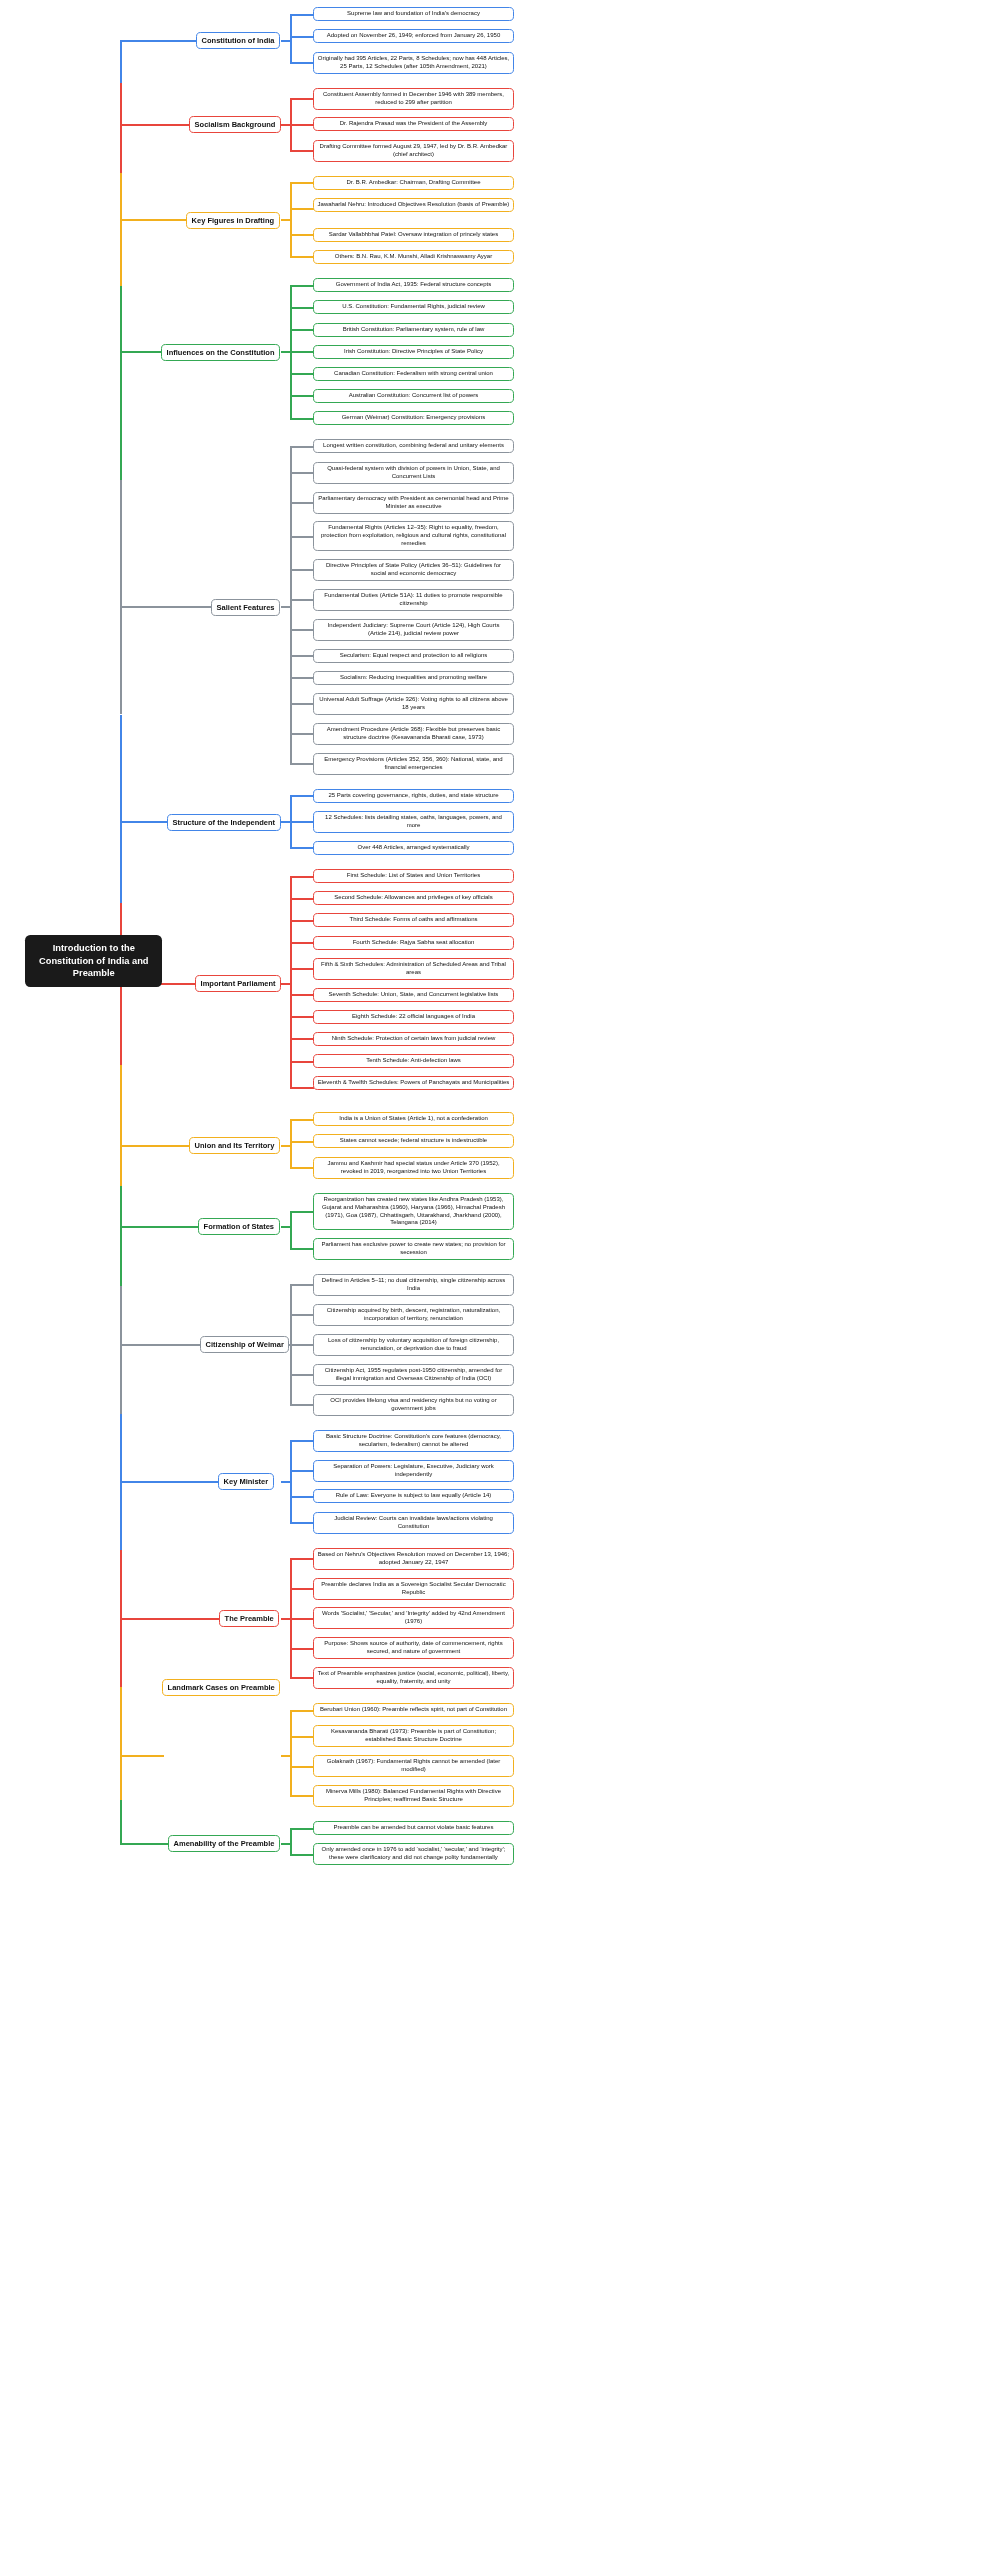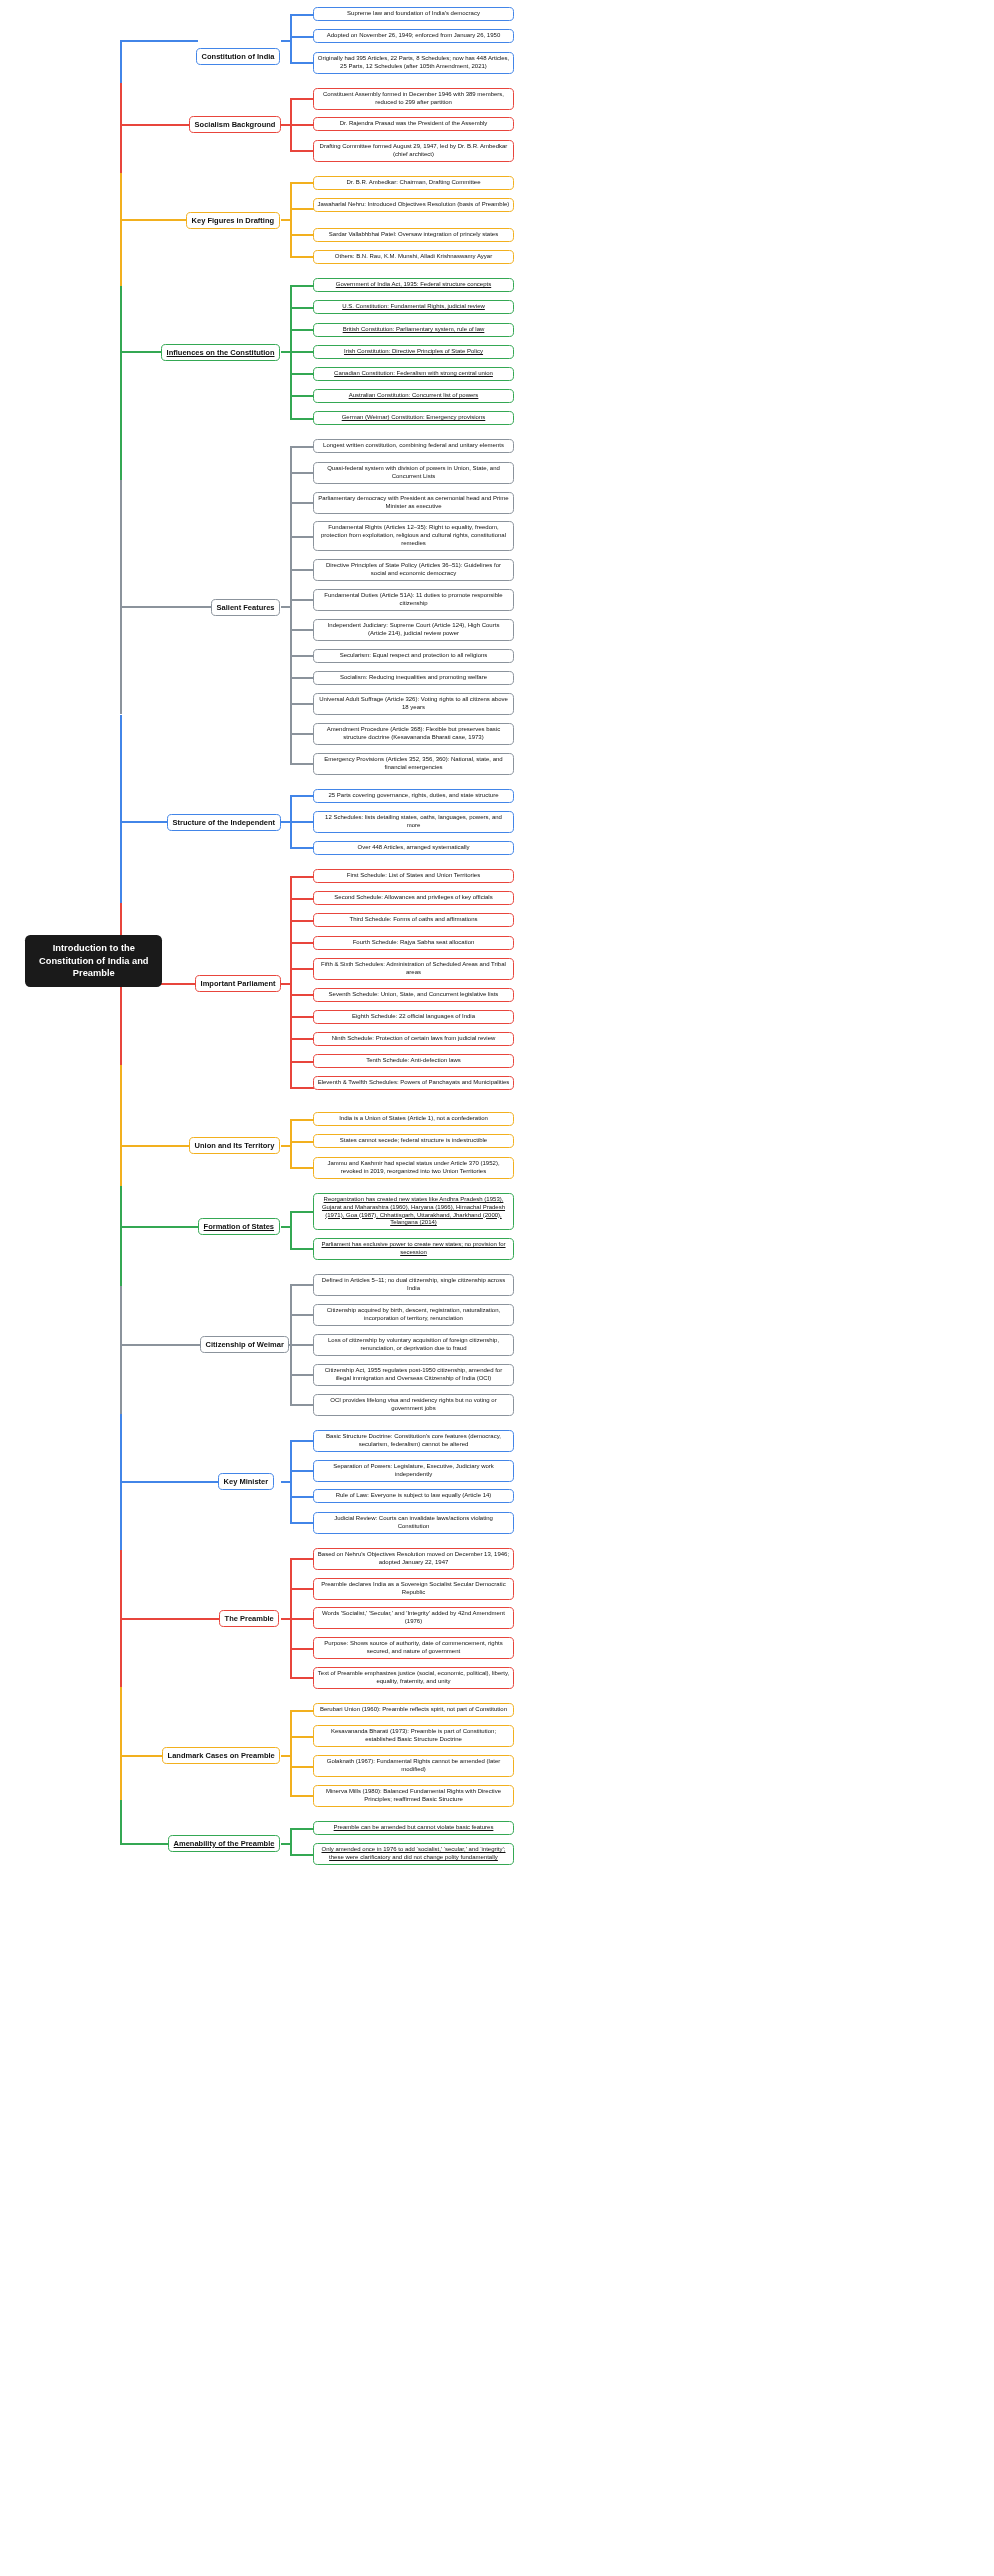--- a/index.html
+++ b/index.html
@@ -55,41 +55,41 @@
     font-size:6px;
     text-align:center;
     line-height:1.3;
     z-index:3;
   }
 
   
   .c-blue  { border-color:#4285e8; }
   .c-red   { border-color:#e8453c; }
   .c-amber { border-color:#f2b01e; }
-  .c-green { border-color:#34a853;text-decoration:underline; }
+  .c-green { border-color:#34a853; }
   .c-gray  { border-color:#8b939c; }
 
   
   .conn{ position:absolute; z-index:1; }
   .conn.v{ width:2.1px; }
   .conn.h{ height:2.1px; }
   .b-blue { background:#4285e8; }
   .b-red  { background:#e8453c; }
   .b-amber{ background:#f2b01e; }
   .b-green{ background:#34a853; }
   .b-gray { background:#8b939c; }
 </style>
 </head>
 <body>
 
 <div id="map">
     <div class="l2 c-blue" style="left: 313px; width: 201px; top: 7.2px;">Supreme law and foundation of India's democracy</div>
     <div class="l2 c-blue" style="left: 313px; width: 201px; top: 29px;">Adopted on November 26, 1949; enforced from January 26, 1950</div>
     <div class="l2 c-blue" style="left: 313px; width: 201px; top: 52px;">Originally had 395 Articles, 22 Parts, 8 Schedules; now has 448 Articles, 25 Parts, 12 Schedules (after 105th Amendment, 2021)</div>
-    <div class="l1 c-blue" style="left: 196px; top: 32px; margin-top: 16px;">Constitution of India</div>
+    <div class="l1 c-blue" style="left: 196px; top: 32px;">Constitution of India</div>
     <div class="conn h b-blue" style="left: 281px; top: 40px; width: 10.8px;"></div>
     <div class="conn v b-blue" style="left: 290px; top: 14.7px; height: 48px;"></div>
     <div class="conn h b-blue" style="left: 290px; top: 13.7px; width: 24px;"></div>
     <div class="conn h b-blue" style="left: 290px; top: 36px; width: 24px;"></div>
     <div class="conn h b-blue" style="left: 290px; top: 62px; width: 24px;"></div>
     <div class="l2 c-red" style="left: 313px; width: 201px; top: 88px;">Constituent Assembly formed in December 1946 with 389 members, reduced to 299 after partition</div>
     <div class="l2 c-red" style="left: 313px; width: 201px; top: 117px;">Dr. Rajendra Prasad was the President of the Assembly</div>
     <div class="l2 c-red" style="left: 313px; width: 201px; top: 140px;">Drafting Committee formed August 29, 1947, led by Dr. B.R. Ambedkar (chief architect)</div>
     <div class="l1 c-red" style="left: 189px; top: 116px;">Socialism Background</div>
     <div class="conn h b-red" style="left: 281px; top: 124px; width: 10.8px;"></div>
@@ -234,21 +234,21 @@
     <div class="conn v b-red" style="left: 290px; top: 1559px; height: 120px;"></div>
     <div class="conn h b-red" style="left: 290px; top: 1558px; width: 24px;"></div>
     <div class="conn h b-red" style="left: 290px; top: 1588px; width: 24px;"></div>
     <div class="conn h b-red" style="left: 290px; top: 1618px; width: 24px;"></div>
     <div class="conn h b-red" style="left: 290px; top: 1648px; width: 24px;"></div>
     <div class="conn h b-red" style="left: 290px; top: 1677px; width: 24px;"></div>
     <div class="l2 c-amber" style="left: 313px; width: 201px; top: 1703px;">Berubari Union (1960): Preamble reflects spirit, not part of Constitution</div>
     <div class="l2 c-amber" style="left: 313px; width: 201px; top: 1725px;">Kesavananda Bharati (1973): Preamble is part of Constitution; established Basic Structure Doctrine</div>
     <div class="l2 c-amber" style="left: 313px; width: 201px; top: 1755px;">Golaknath (1967): Fundamental Rights cannot be amended (later modified)</div>
     <div class="l2 c-amber" style="left: 313px; width: 201px; top: 1785px;">Minerva Mills (1980): Balanced Fundamental Rights with Directive Principles; reaffirmed Basic Structure</div>
-    <div class="l1 c-amber" style="left: 162px; top: 1747px;">Landmark Cases on Preamble</div>
+    <div class="l1 c-amber" style="left: 162px; top: 1679px;">Landmark Cases on Preamble</div>
     <div class="conn h b-amber" style="left: 281px; top: 1755px; width: 10.8px;"></div>
     <div class="conn v b-amber" style="left: 290px; top: 1711px; height: 86px;"></div>
     <div class="conn h b-amber" style="left: 290px; top: 1710px; width: 24px;"></div>
     <div class="conn h b-amber" style="left: 290px; top: 1736px; width: 24px;"></div>
     <div class="conn h b-amber" style="left: 290px; top: 1766px; width: 24px;"></div>
     <div class="conn h b-amber" style="left: 290px; top: 1795px; width: 24px;"></div>
     <div class="l2 c-green" style="left: 313px; width: 201px; top: 1821px;">Preamble can be amended but cannot violate basic features</div>
     <div class="l2 c-green" style="left: 313px; width: 201px; top: 1843px;">Only amended once in 1976 to add ‘socialist,’ ‘secular,’ and ‘integrity’; these were clarificatory and did not change polity fundamentally</div>
     <div class="l1 c-green" style="left: 168px; top: 1835px;">Amenability of the Preamble</div>
     <div class="conn h b-green" style="left: 281px; top: 1843px; width: 10.8px;"></div>

